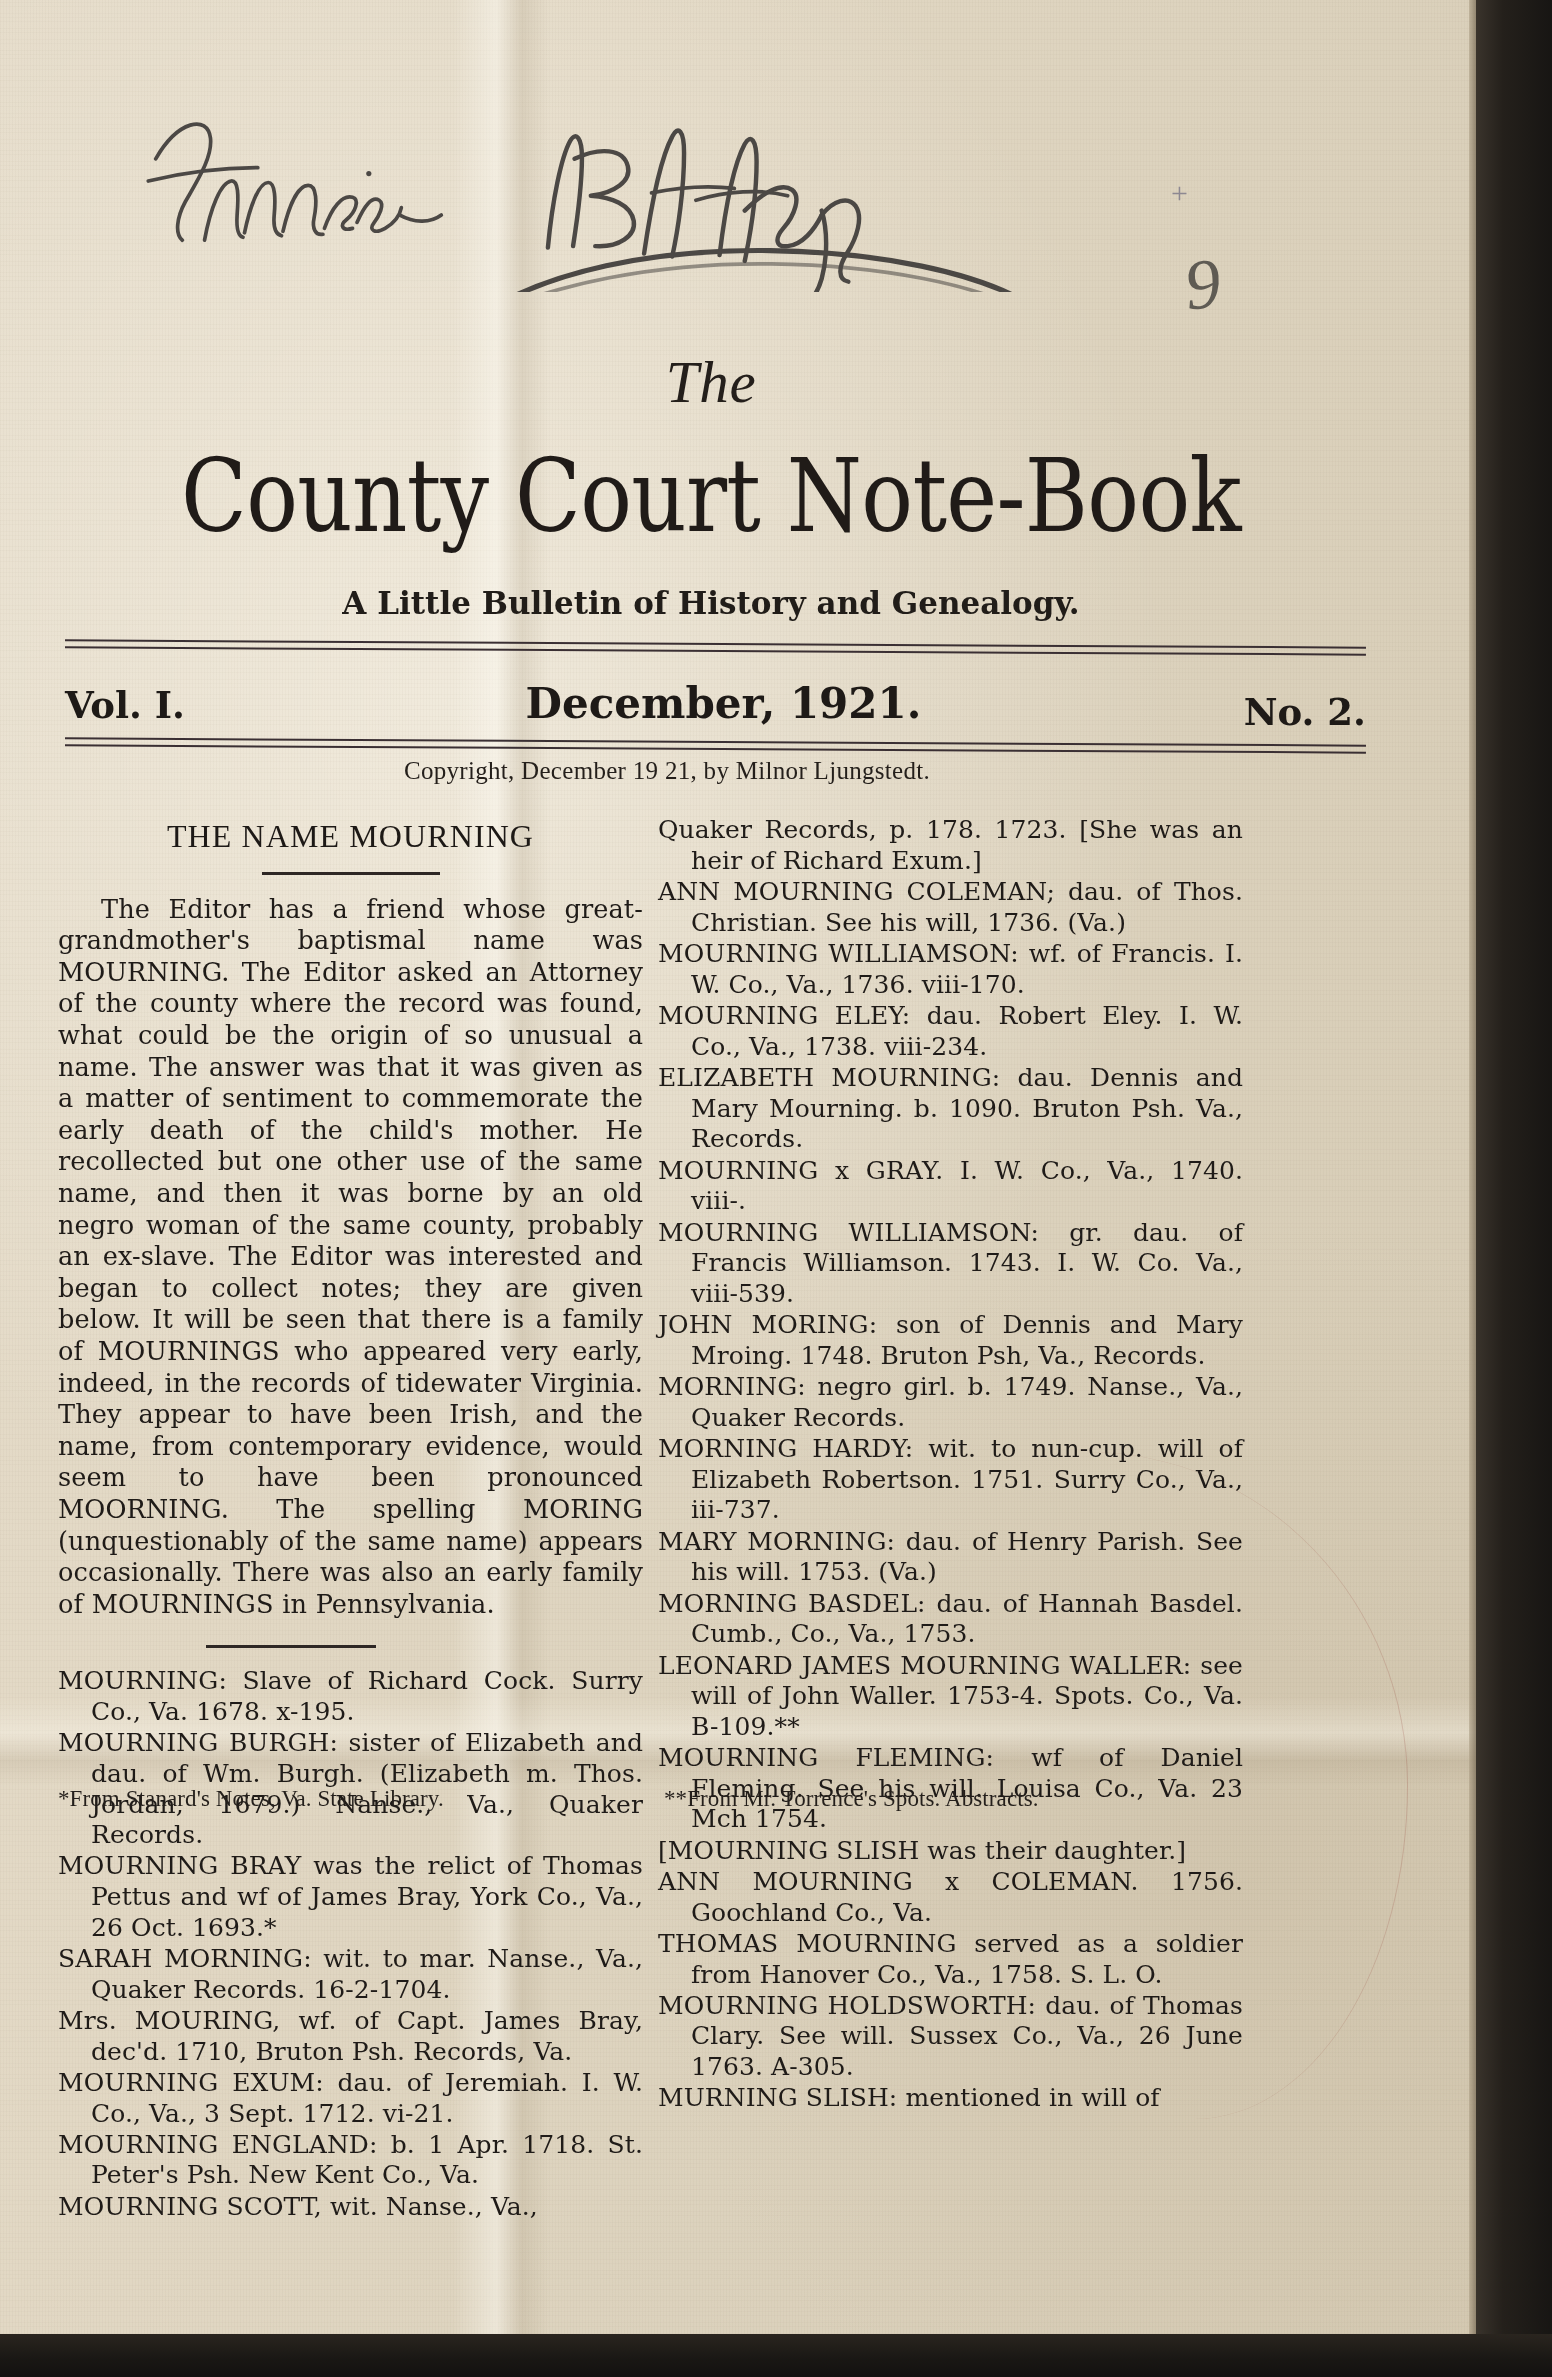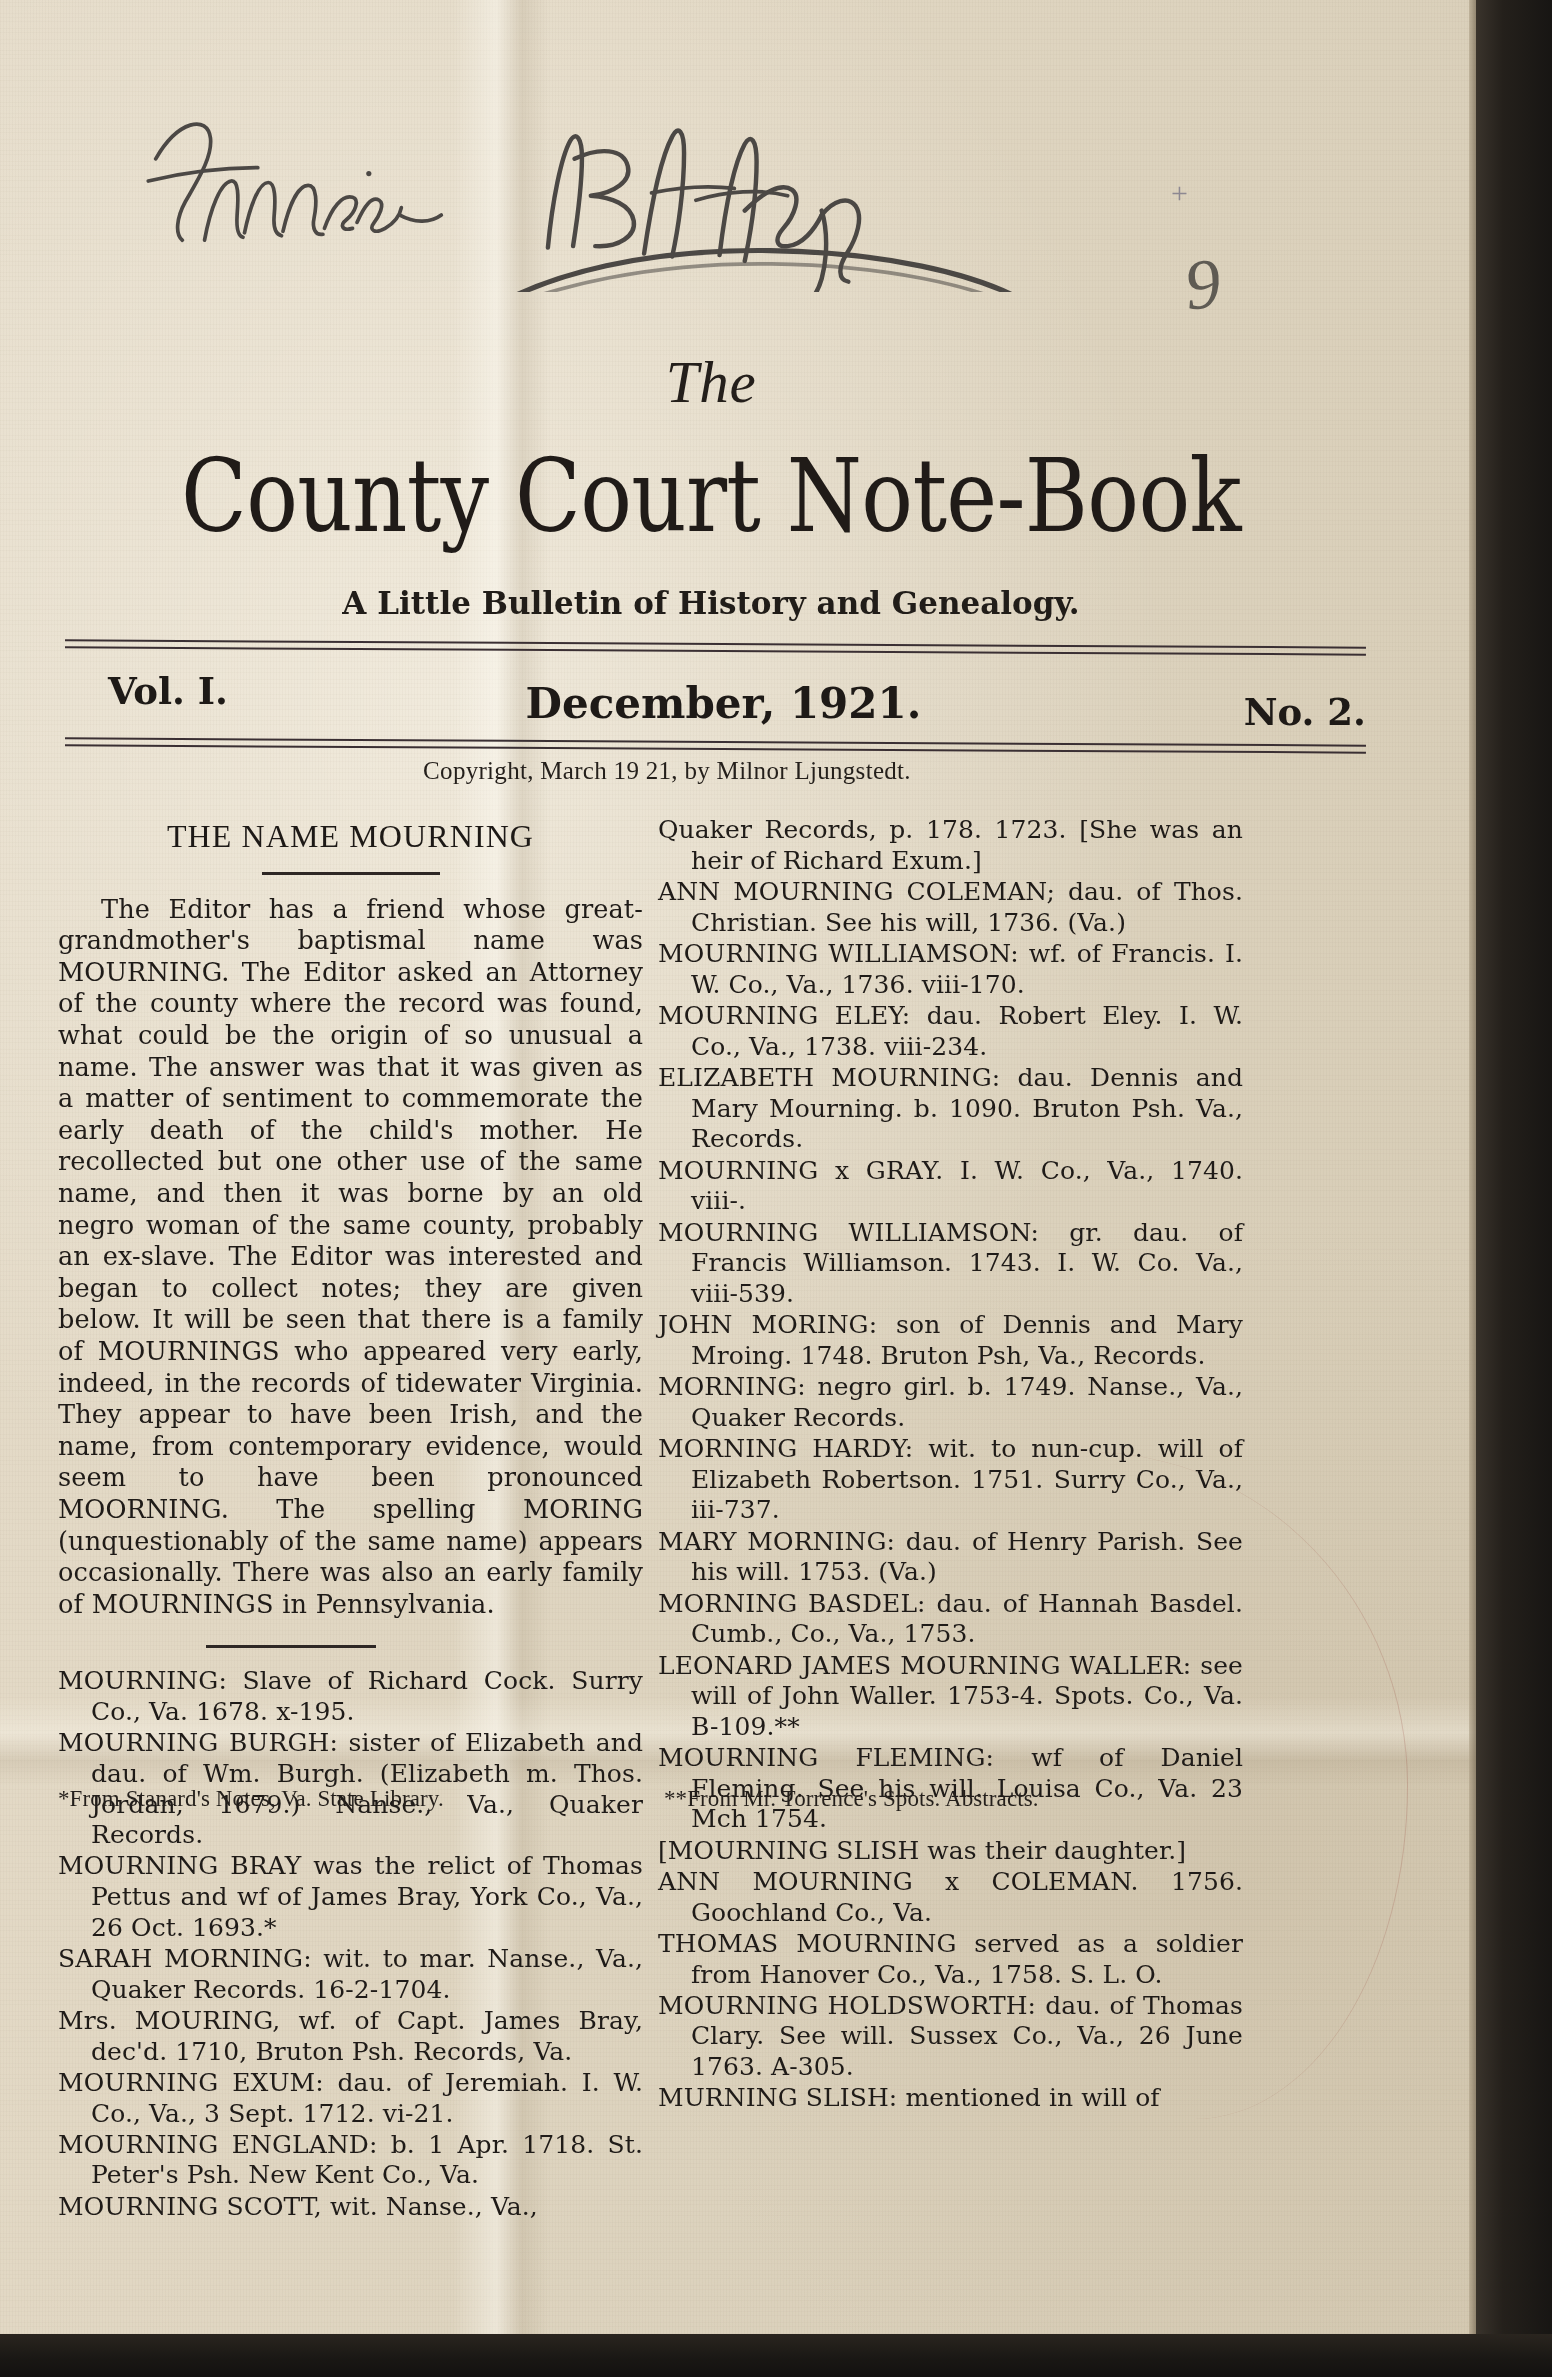--- a/index.html
+++ b/index.html
@@ -154,21 +154,21 @@
     position: absolute;
     left: 65px; top: 663px; width: 1301px; height: 71px;
   }
   .vol-left, .vol-mid, .vol-right {
     position: absolute;
     font-family: "DejaVu Serif", "Liberation Serif", serif;
     font-weight: 700;
     color: #1e1a17;
     font-size: 37px;
   }
-  .vol-left  { left: 0px;   top: 6px; margin-left: 43px; }
+  .vol-left  { left: 0px;   top: 20px; }
   .vol-mid   { left: 8px; top: 16.3px; width: 100%; text-align: center; font-size: 42px; }
   .vol-right { right: 0px;  top: 27px; }
 
   .copyright {
     position: absolute;
     left: 0; top: 757px; width: 1334px;
     text-align: center;
     font-family: "Liberation Serif", "DejaVu Serif", serif;
     font-size: 25px;
     color: #241f1b;
@@ -292,21 +292,21 @@
     </div>
 
     <div class="rule-double rule-top"></div>
     <div class="volbar">
       <div class="vol-left">Vol. I.</div>
       <div class="vol-mid">December, 1921.</div>
       <div class="vol-right">No. 2.</div>
     </div>
     <div class="rule-double rule-bottom"></div>
 
-    <div class="copyright">Copyright, March 19 21, by Milnor Ljungstedt.</div>
+    <div class="copyright">Copyright, December 19 21, by Milnor Ljungstedt.</div>
 
     <div class="columns">
 
       <div class="col col-left">
         <div class="article-title">THE NAME MOURNING</div>
         <div class="short-rule"></div>
         <p class="lead">The Editor has a friend whose great-grandmother's baptismal name was MOURNING. The Editor asked an Attorney of the county where the record was found, what could be the origin of so unusual a name. The answer was that it was given as a matter of sentiment to commemorate the early death of the child's mother. He recollected but one other use of the same name, and then it was borne by an old negro woman of the same county, probably an ex-slave. The Editor was interested and began to collect notes; they are given below. It will be seen that there is a family of MOURNINGS who appeared very early, indeed, in the records of tidewater Virginia. They appear to have been Irish, and the name, from contemporary evidence, would seem to have been pronounced MOORNING. The spelling MORING (unquestionably of the same name) appears occasionally. There was also an early family of MOURNINGS in Pennsylvania.</p>
         <div class="short-rule sep"></div>
         <ul class="entries">
           <li>MOURNING: Slave of Richard Cock. Surry Co., Va. 1678. x-195.</li>

